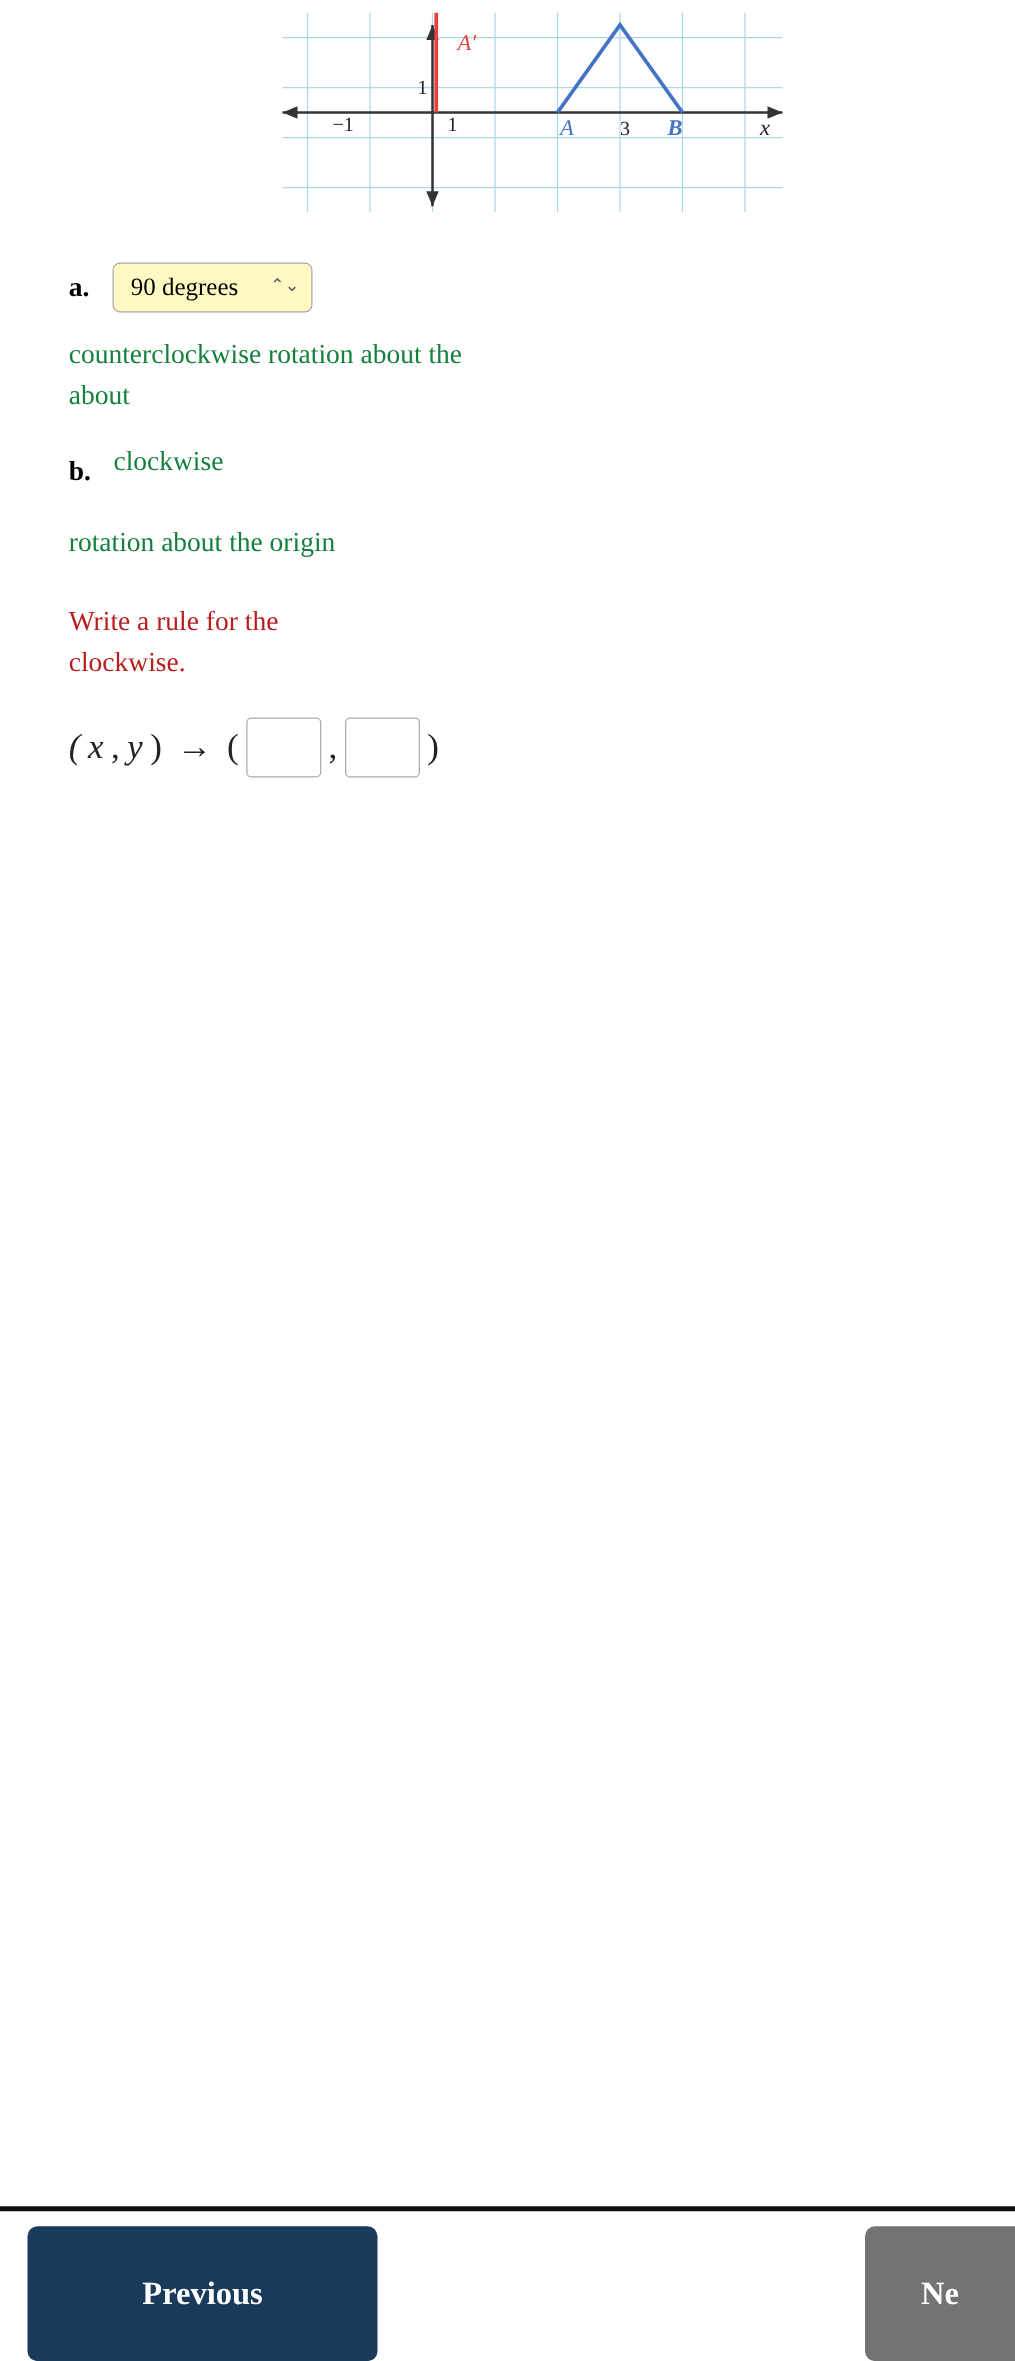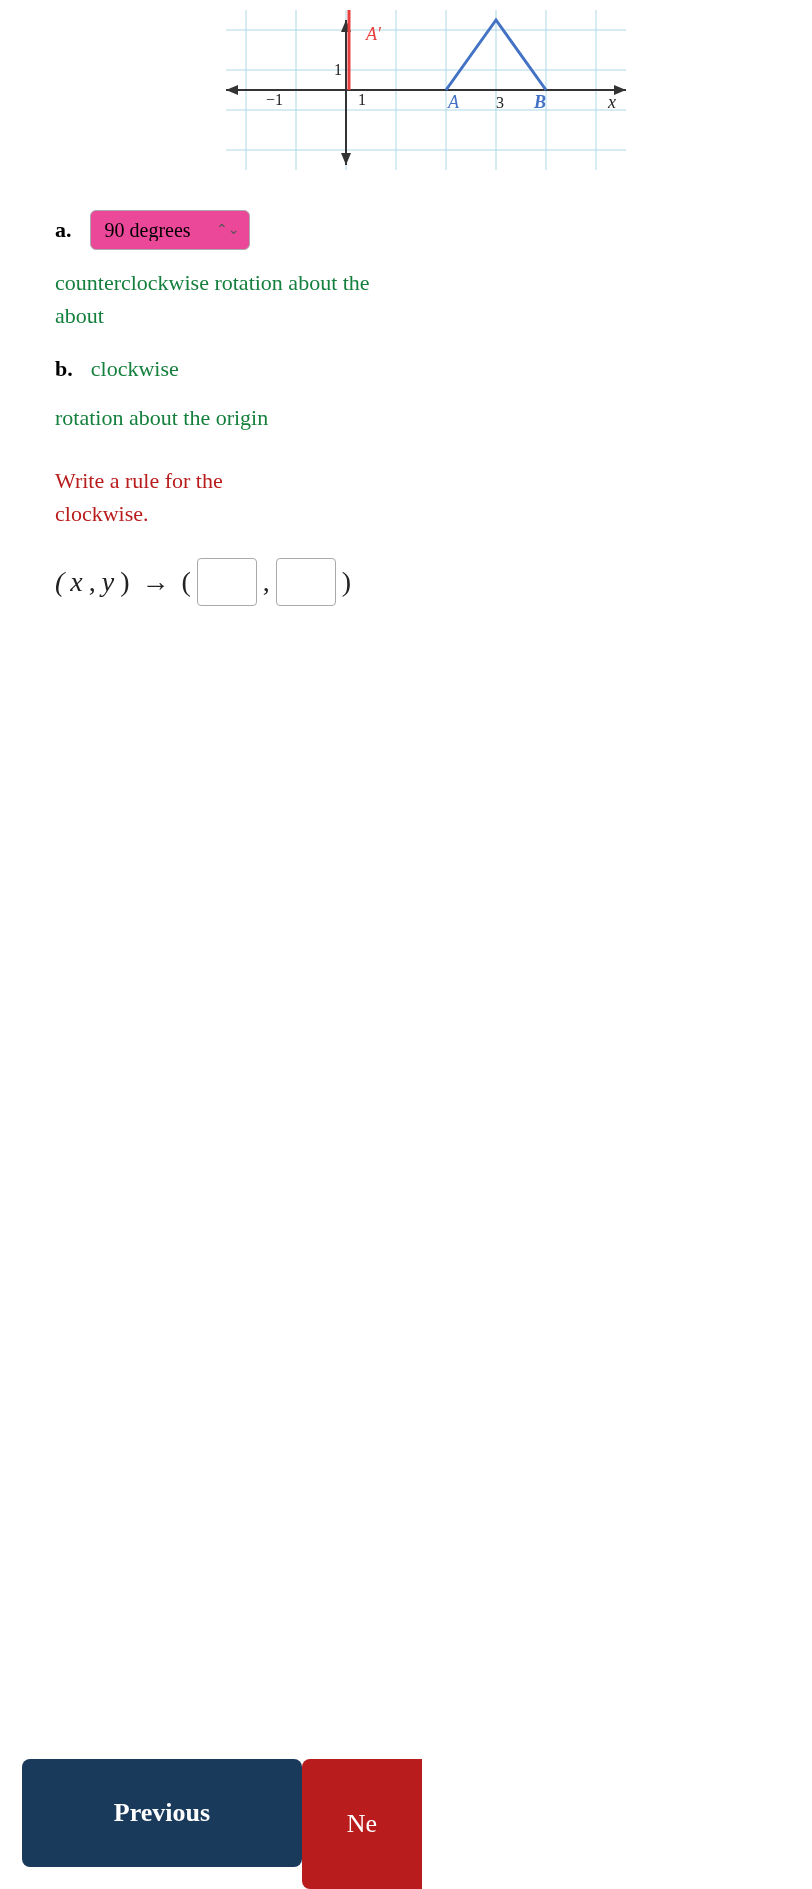--- a/index.html
+++ b/index.html
@@ -67,21 +67,21 @@
     }
 
     .dropdown-select {
       appearance: none;
       -webkit-appearance: none;
       border: 1.5px solid #aaa;
       border-radius: 6px;
       padding: 8px 36px 8px 14px;
       font-size: 20px;
       font-family: Georgia, serif;
-      background: #ec4899;
+      background: #fef9c3;
       cursor: pointer;
       position: relative;
       min-width: 160px;
     }
 
     .select-wrapper {
       position: relative;
       display: inline-block;
     }
 
@@ -141,23 +141,24 @@
       outline: none;
     }
 
     
     .nav-section {
       position: fixed;
       bottom: 0;
       left: 0;
       width: 812px;
       display: flex;
-      justify-content: flex-start;
+      justify-content: space-between;
       padding: 0;
       background: #fff;
+      gap: 16px;
     }
 
     .nav-btn {
       width: 280px;
       height: 108px;
       border: none;
       border-radius: 8px;
       font-size: 26px;
       font-family: Georgia, serif;
       font-weight: bold;
@@ -165,29 +166,29 @@
       cursor: pointer;
       background: #1a3a5c;
     }
 
     .nav-btn-prev {
       margin-left: 22px;
     }
 
     .nav-btn-next-partial {
       width: 120px;
-      height: 130px;
+      height: 108px;
       border: none;
       border-radius: 8px 0 0 8px;
       font-size: 26px;
       font-family: Georgia, serif;
-      font-weight: normal;
+      font-weight: bold;
       color: #fff;
       cursor: pointer;
-      background: #b91c1c;
+      background: #737373;
       overflow: hidden;
       position: relative;
     }
 
     .divider-bottom {
       position: absolute;
       bottom: 120px;
       left: 0;
       width: 812px;
       height: 4px;
@@ -265,21 +266,21 @@
       </div>
     </div>
 
     <div class="description-text">
       <span>counterclockwise rotation about the</span><br>
       <span>about</span>
     </div>
 
     <div class="part-row">
       <span class="part-label">b.</span>
-      <span class="description-text" style="margin-bottom:0;">clockwise</span>
+      <span class="description-text" style="margin-bottom:16px;">clockwise</span>
     </div>
 
     <div class="description-text">rotation about the origin</div>
 
     <div class="rule-section">
       <div class="rule-title">
         <span>Write a rule for the</span><br>
         <span>clockwise.</span>
       </div>
 

